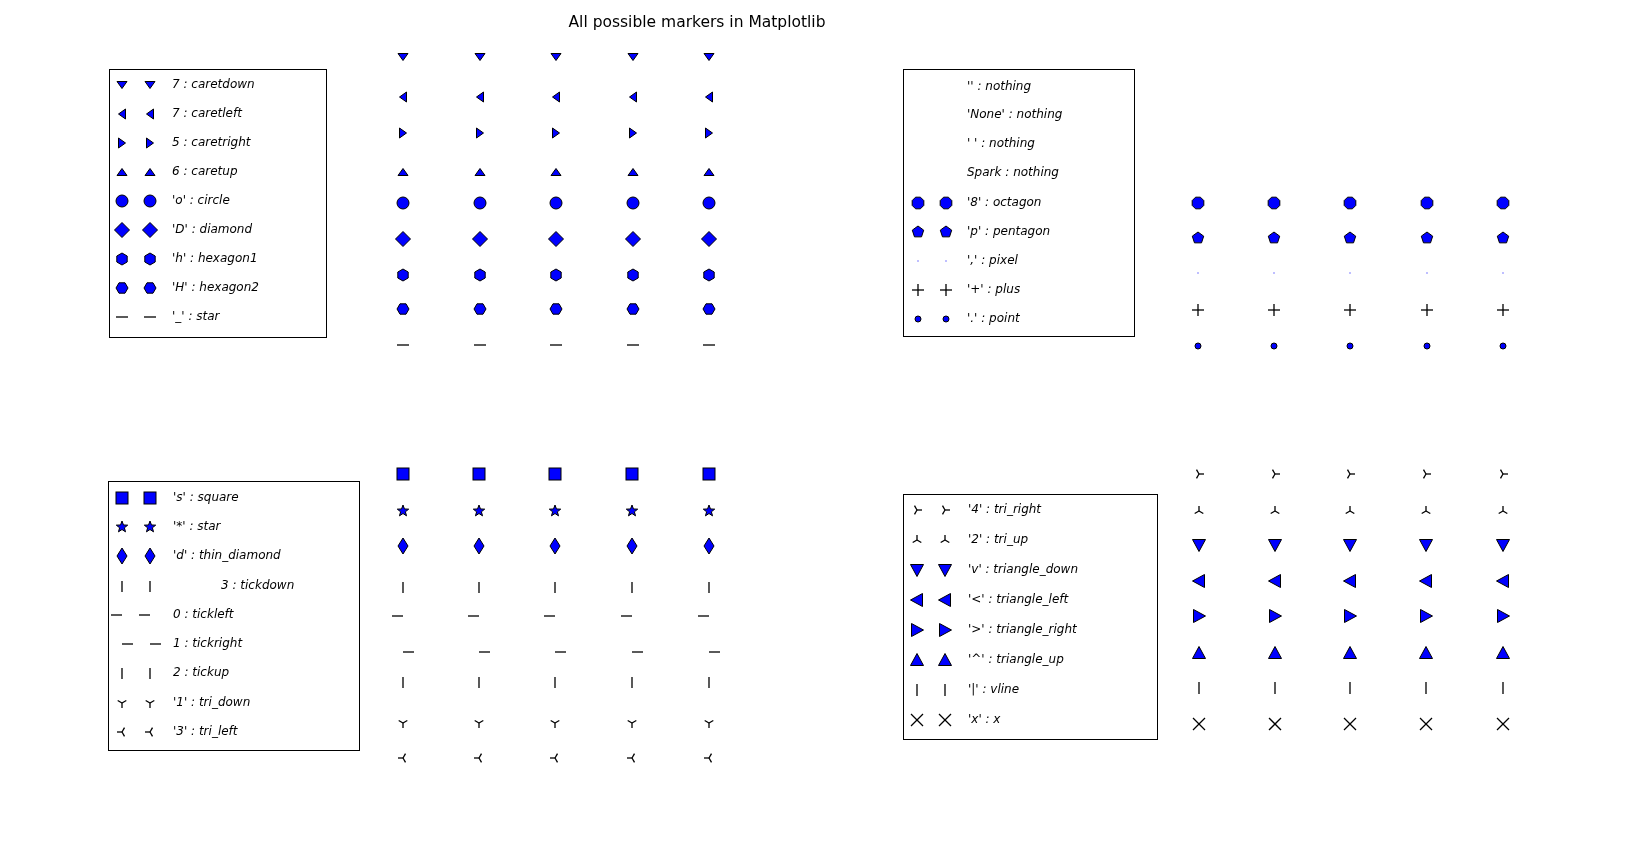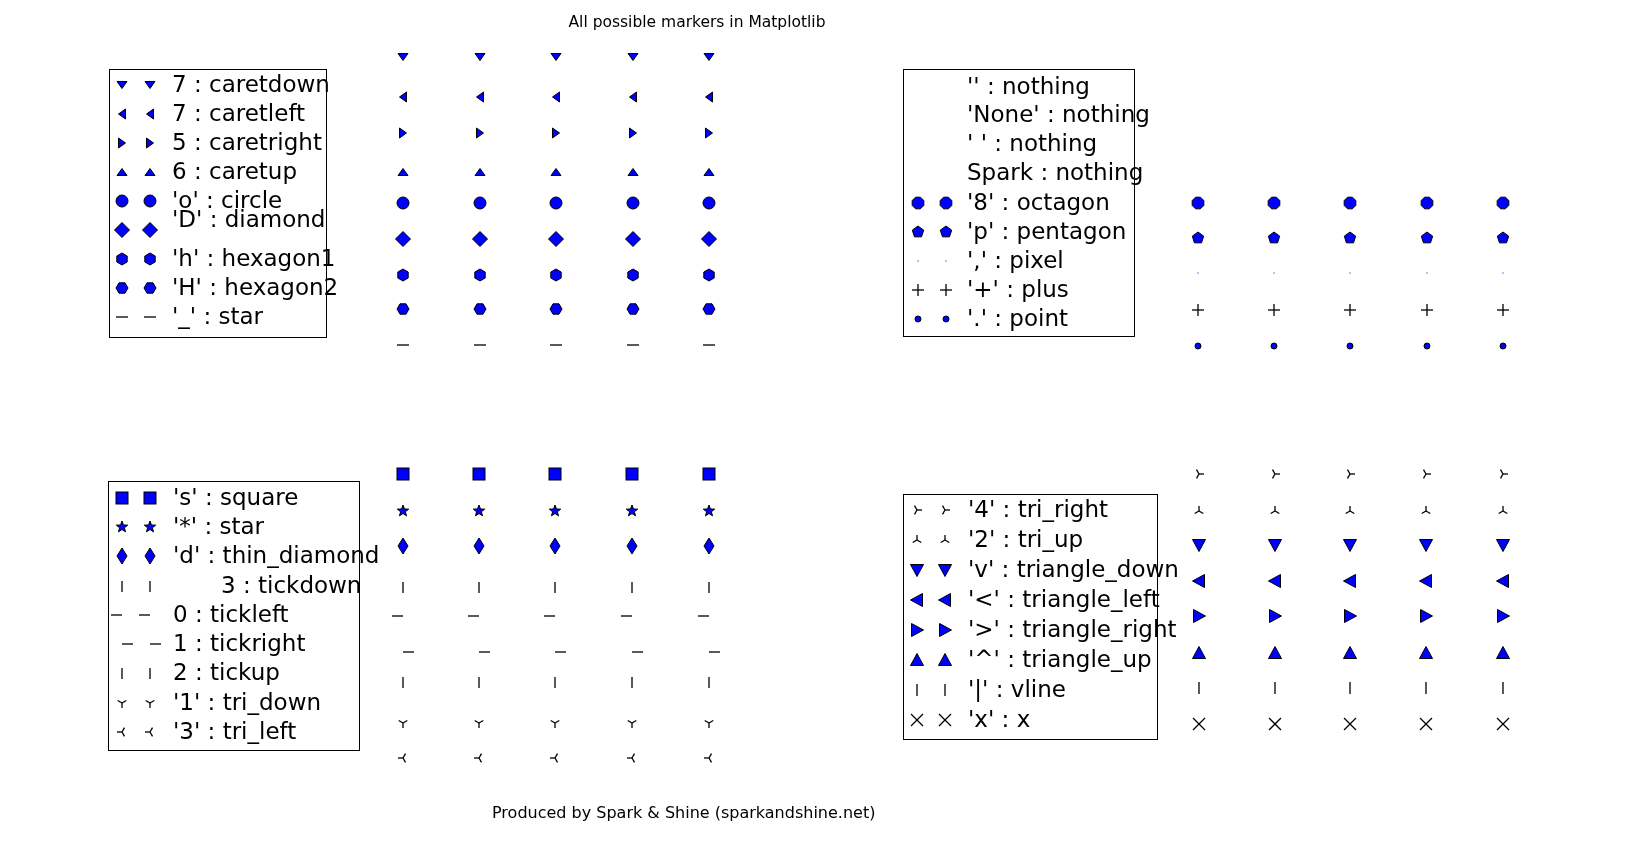--- a/index.html
+++ b/index.html
@@ -2,21 +2,21 @@
 <html><head>
 <meta charset="utf-8">
 <style>
   html, body { margin: 0; padding: 0; background: #ffffff; }
   body { width: 1626px; height: 852px; position: relative; overflow: hidden; font-family: "DejaVu Sans", sans-serif; color: #000; }
   #figure { position: absolute; left: 0; top: 0; width: 1626px; height: 852px; }
   .title { position: absolute; left: 0; width: 1394px; top: 13px; text-align: center; font-size: 15.5px; }
   .title span { position: relative; left: 0; }
   .footer { position: absolute; left: 492px; top: 803px; font-size: 16px; white-space: nowrap; }
   .legend-box { position: absolute; border: 1.3px solid #000; background: #fff; box-sizing: border-box; }
-  .legend-text { position: absolute; font-size: 23px; white-space: nowrap; line-height: 22px; }
+  .legend-text { position: absolute; font-size: 12px; white-space: nowrap; line-height: 22px; font-style: italic; }
 </style>
 </head>
 <body>
 
 <div id="figure">
   <div class="title"><span>All possible markers in Matplotlib</span></div>
   <svg id="plot" width="1626" height="852" xmlns="http://www.w3.org/2000/svg" style="position:absolute;left:0;top:0;">
       <g>
         <g>
           <g>
@@ -421,21 +421,21 @@
         </g>
       </g>
     </svg>
   <div id="legends">
       <div class="legend-box" style="left: 109px; top: 69px; width: 218px; height: 269px;"></div>
       <div class="legend-text" style="left: 172px; top: 73px;">7 : caretdown</div>
       <div class="legend-text" style="left: 172px; top: 102px;">7 : caretleft</div>
       <div class="legend-text" style="left: 172px; top: 131px;">5 : caretright</div>
       <div class="legend-text" style="left: 172px; top: 160px;">6 : caretup</div>
       <div class="legend-text" style="left: 172px; top: 189px;">'o' : circle</div>
-      <div class="legend-text" style="left: 172px; top: 208px;">'D' : diamond</div>
+      <div class="legend-text" style="left: 172px; top: 218px;">'D' : diamond</div>
       <div class="legend-text" style="left: 172px; top: 247px;">'h' : hexagon1</div>
       <div class="legend-text" style="left: 172px; top: 276px;">'H' : hexagon2</div>
       <div class="legend-text" style="left: 172px; top: 305px;">'_' : star</div>
       <svg width="1626" height="852" style="position: absolute; left: 0px; top: 0px; pointer-events: none;">
         <g>
           <polygon points="117.00,81.50 127.00,81.50 122.00,88.50" fill="#0000ff" stroke="#000000" stroke-width="1"></polygon>
           <polygon points="145.00,81.50 155.00,81.50 150.00,88.50" fill="#0000ff" stroke="#000000" stroke-width="1"></polygon>
           <polygon points="125.50,109.00 125.50,119.00 118.50,114.00" fill="#0000ff" stroke="#000000" stroke-width="1"></polygon>
           <polygon points="153.50,109.00 153.50,119.00 146.50,114.00" fill="#0000ff" stroke="#000000" stroke-width="1"></polygon>
           <polygon points="118.50,138.00 118.50,148.00 125.50,143.00" fill="#0000ff" stroke="#000000" stroke-width="1"></polygon>
@@ -601,14 +601,13 @@
             <line x1="911" y1="714" x2="923" y2="726" stroke="#000000" stroke-width="1.3"></line>
             <line x1="911" y1="726" x2="923" y2="714" stroke="#000000" stroke-width="1.3"></line>
           </g>
           <g>
             <line x1="939" y1="714" x2="951" y2="726" stroke="#000000" stroke-width="1.3"></line>
             <line x1="939" y1="726" x2="951" y2="714" stroke="#000000" stroke-width="1.3"></line>
           </g>
         </g>
       </svg>
     </div>
-  <div class="footer">Produced by Spark &amp; Shine (sparkandshine.net)</div>
 </div>
 
 </body></html>

